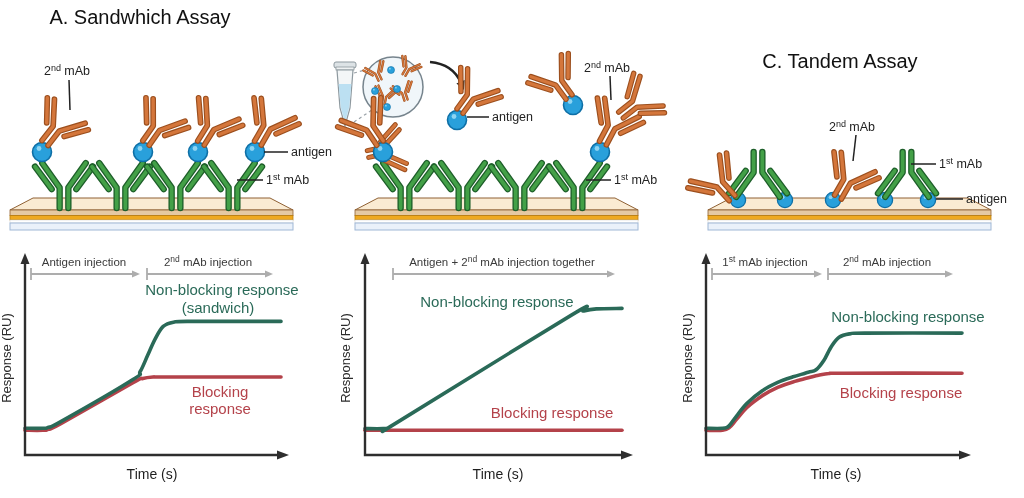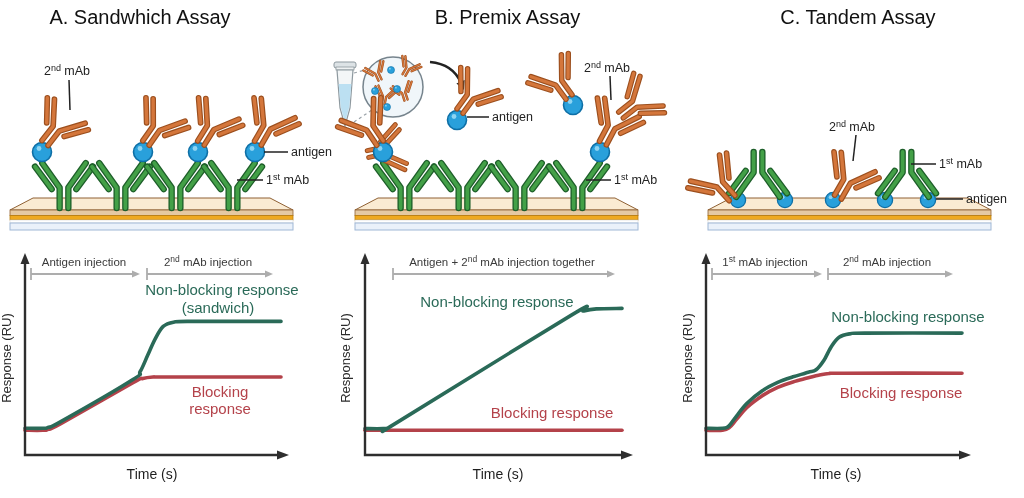--- a/index.html
+++ b/index.html
@@ -1,21 +1,21 @@
 <!DOCTYPE html>
 <html><head>
 <meta charset="utf-8">
 <style>
   html,body{margin:0;padding:0;background:#fff;}
   #fig{position:relative;width:1024px;height:498px;background:#ffffff;overflow:hidden;
        font-family:"Liberation Sans",sans-serif;}
   .title{position:absolute;top:6px;font-size:20px;font-weight:normal;color:#111;text-align:center;}
   #titleA{left:24px;width:232px;}
   #titleB{left:425px;width:165px;}
-  #titleC{left:774px;width:168px;}
+  #titleC{left:756px;width:168px;margin-top:44px;}
   .absvg{position:absolute;}
   svg text{font-family:"Liberation Sans",sans-serif;fill:#262626;}
   .dlbl{font-size:12.5px;fill:#232323;}
   .inj{font-size:11.5px;fill:#3a3a3a;}
   .axlbl{font-size:13px;fill:#2b2b2b;}
   .xlbl{font-size:14px;fill:#1f1f1f;}
   .clbl{font-size:15px;font-weight:500;}
   .lbl-green{fill:#2A6A58;}
   .lbl-red{fill:#B4424A;}
   .axis{fill:none;stroke:#2E2E2E;stroke-width:2.4;stroke-linecap:square;}
@@ -48,21 +48,20 @@
         <polygon points="8,-12 245,-12 268,0 -15,0" fill="#FAEBD3" stroke="#8F6134" stroke-width="1"></polygon>
         <rect x="-15" y="0" width="283" height="5.5" fill="#E5C9A2" stroke="#8F6134" stroke-width="0.8"></rect>
         <rect x="-15" y="5.5" width="283" height="4.5" fill="#EFA91F" stroke="#B87E10" stroke-width="0.8"></rect>
         <rect x="-15" y="10" width="283" height="3" fill="#FFFFFF" stroke="#CFCFCF" stroke-width="0.5"></rect>
         <rect x="-15" y="13" width="283" height="7" fill="#EAF1FA" stroke="#9FB7D6" stroke-width="1"></rect>
       </g>
     </defs>
   </svg>
 
   <div class="title" id="titleA">A. Sandwhich Assay</div>
-  <div class="title" id="titleB">B. Premix Assay</div>
   <div class="title" id="titleC">C. Tandem Assay</div>
 
   <svg class="absvg" style="left:0;top:40px" width="340" height="200" viewBox="0 0 340 200">
     <use href="#chipA" transform="translate(25,170)"></use>
     <g>
       <use href="#ab" class="ab-green" transform="translate(64,168) scale(1.45)"></use>
       <use href="#ab" class="ab-green" transform="translate(121,168) scale(1.45)"></use>
       <use href="#ab" class="ab-green" transform="translate(176,168) scale(1.45)"></use>
       <use href="#ab" class="ab-green" transform="translate(233,168) scale(1.45)"></use>
     </g>

